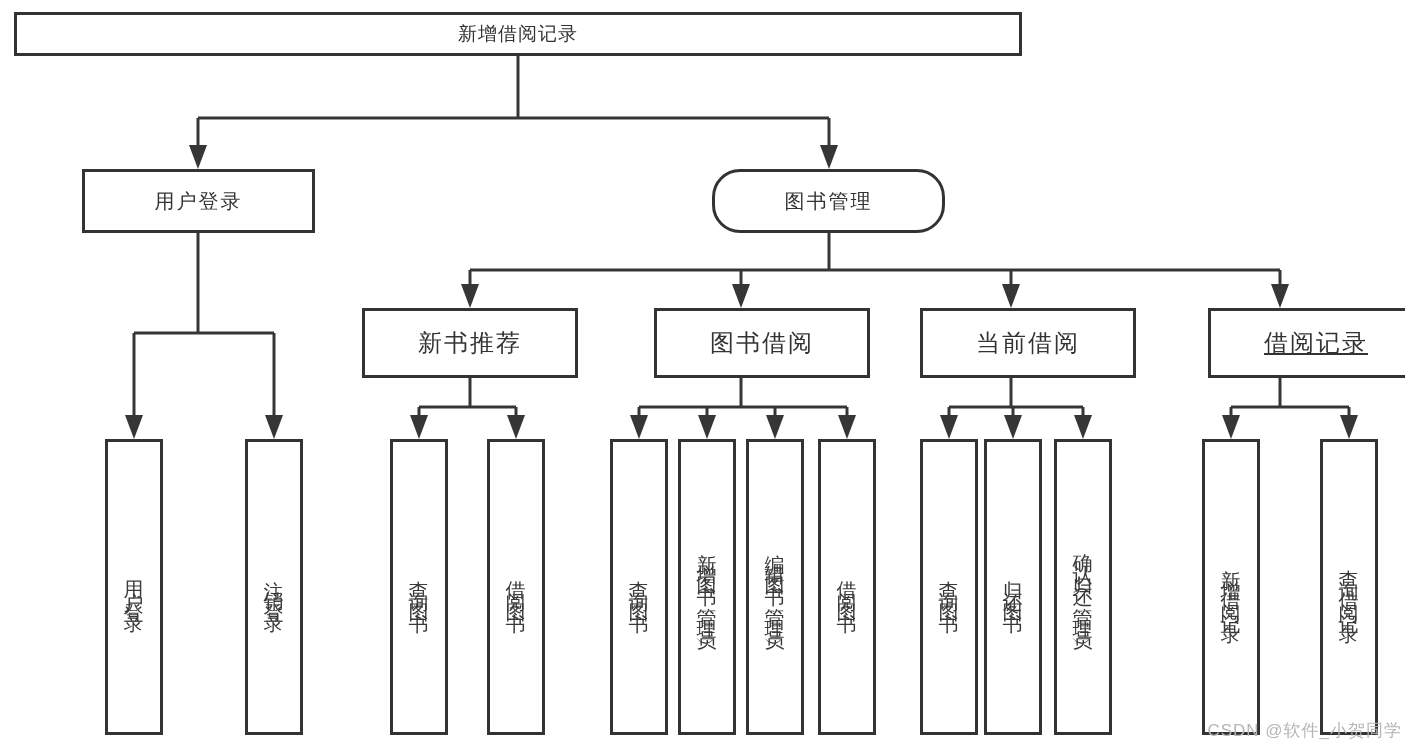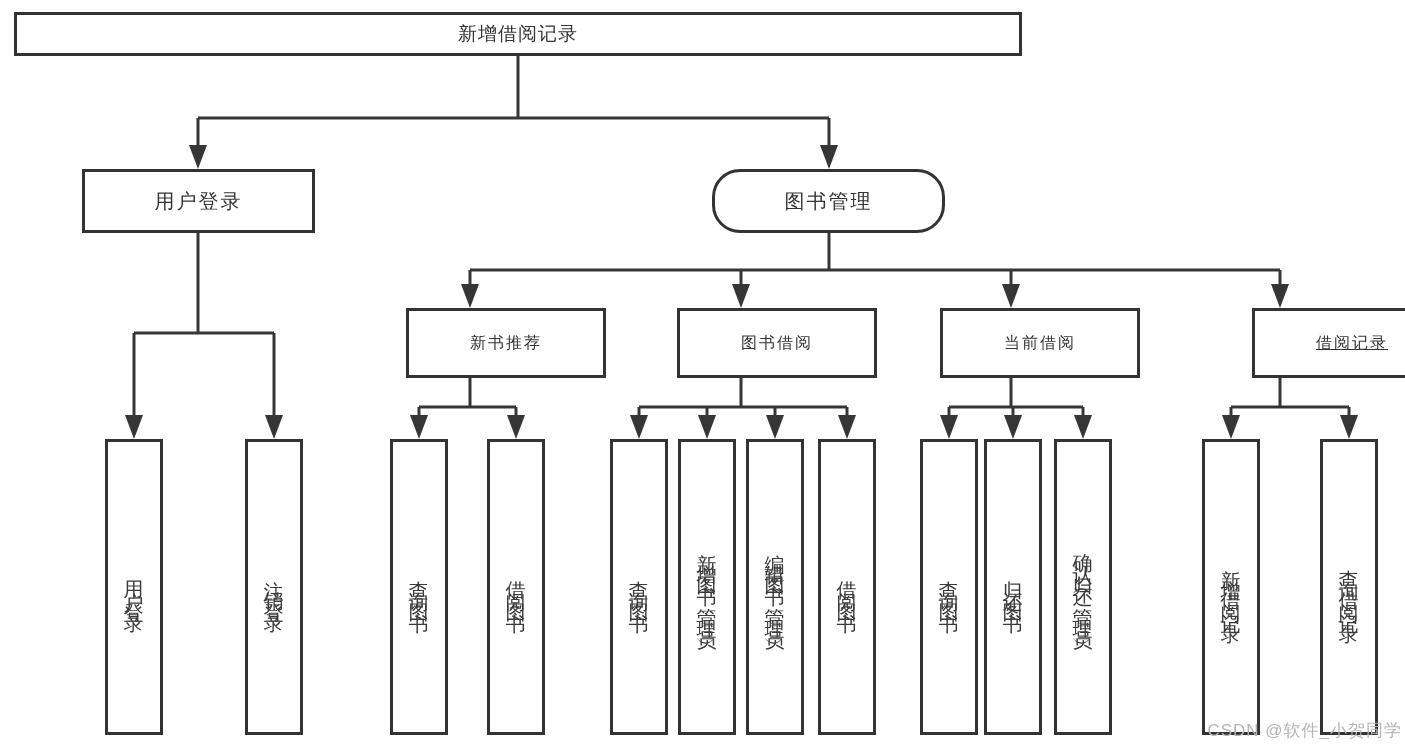--- a/index.html
+++ b/index.html
@@ -11,24 +11,24 @@
   svg.wires { position:absolute; left:0; top:0; width:1405px; height:747px; }
   .node {
     position:absolute; box-sizing:border-box; background:#ffffff;
     border:3px solid #333333; display:flex; align-items:center; justify-content:center;
     color:#333333;
   }
   .node-root { left:14px; top:12px; width:1008px; height:44px; font-size:19px; letter-spacing:1px; }
   .node-l2 { height:64px; width:233px; top:169px; font-size:20px; letter-spacing:2px; }
   .node-l2.p0 { left:82px; }
   .node-l2.p1 { left:712px;border-radius:28px; }
-  .node-l3 { height:70px; width:200px; top:308px; font-size:16px; letter-spacing:2px;margin-left:44px; }
+  .node-l3 { height:70px; width:216px; top:308px; font-size:24px; letter-spacing:2px; }
   .node-l3.p0 { left:362px; }
-  .node-l3.p1 { left:633px;text-align:center; }
-  .node-l3.p2 { left:896px; }
+  .node-l3.p1 { left:654px;text-align:center; }
+  .node-l3.p2 { left:920px; }
   .node-l3.p3 { left:1208px;text-decoration:underline; }
   .leaf { position:absolute; top:439px; width:58px; height:296px; border:3px solid #333333;
     box-sizing:border-box; background:#ffffff; display:flex; align-items:center; justify-content:center; }
   .leaf span {
     writing-mode:vertical-rl; text-orientation:mixed;
     font-size:20px; letter-spacing:11px; line-height:1; color:#3a3a3a; white-space:nowrap;
   }
   .watermark {
     position:absolute; right:3px; bottom:5px; color:#b5b5b5;
     font-size:17px; letter-spacing:1px; user-select:none;

